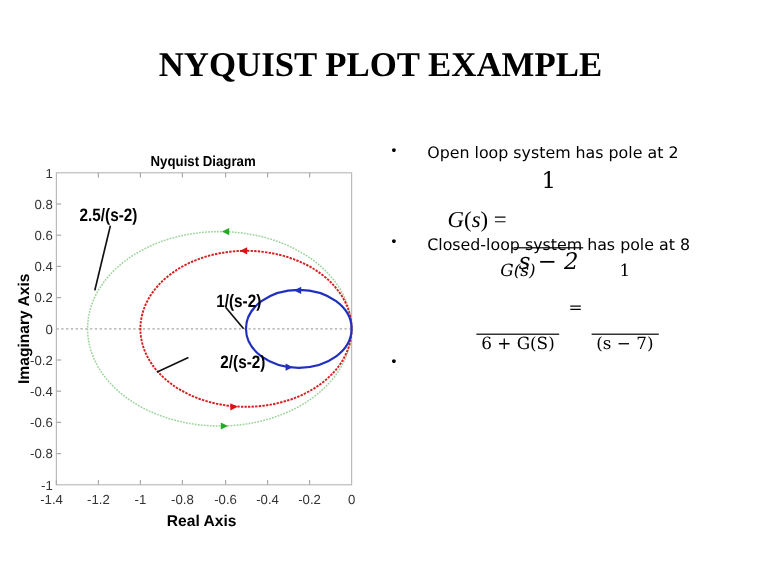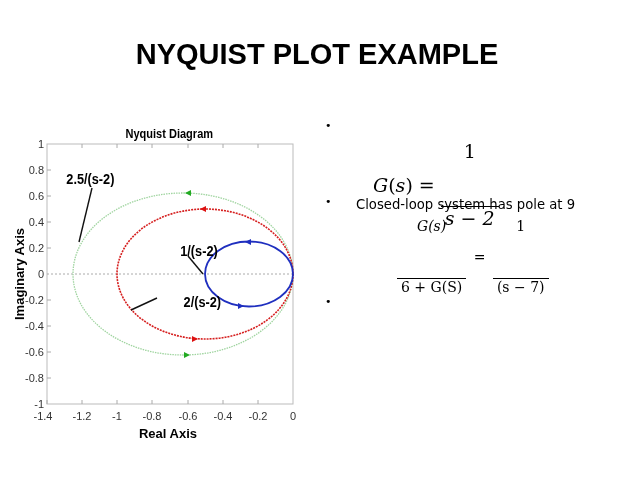--- a/index.html
+++ b/index.html
@@ -1,17 +1,17 @@
 <!DOCTYPE html>
 <html><head>
 <meta charset="utf-8">
 <style>
   html, body { margin:0; padding:0; background:#ffffff; }
   body { width:638px; height:479px; position:relative; overflow:hidden; font-family:"Liberation Sans", sans-serif; color:#000; }
-  .slide-title { position:absolute; left:0; top:38px; width:634px; text-align:center; font-family:Liberation Sans, sans-serif; font-weight:bold; font-size:29px; letter-spacing:0px; }
+  .slide-title { position:absolute; left:0; top:38px; width:634px; text-align:center; font-family:Liberation Serif, serif; font-weight:bold; font-size:29px; letter-spacing:0px; }
   .plot-svg { position:absolute; left:0; top:110px; }
   .bullets { position:absolute; left:325px; top:118px; width:310px; font-family:"DejaVu Sans", sans-serif; font-size:13.2px; }
   .bullet { position:absolute; left:0; display:flex; }
   .dot { width:31px; font-size:11px; padding-top:1px; }
   .btext { line-height:21px; }
   .eq { position:absolute; font-family:"DejaVu Serif", serif; font-style:normal; }
   .frac { display:inline-flex; flex-direction:column; align-items:center; vertical-align:middle; }
   .frac .num { padding:0 4px; }
   .frac .den { border-top:1.2px solid #000; padding:0 4px;margin-top:44px; }
 </style>
@@ -101,33 +101,34 @@
   <line x1="92" y1="188" x2="79" y2="242" stroke="#111" stroke-width="1.4"></line>
   <text x="180" y="256" font-family="Liberation Sans, sans-serif" font-size="15" font-weight="bold" transform="scale(0.85,1) translate(32,0)">1/(s-2)</text>
   <line x1="188" y1="256" x2="203" y2="274" stroke="#111" stroke-width="1.4"></line>
   <text x="184" y="307" font-family="Liberation Sans, sans-serif" font-size="15" font-weight="bold" transform="scale(0.85,1) translate(32,0)">2/(s-2)</text>
   <line x1="157" y1="298" x2="131" y2="310" stroke="#111" stroke-width="1.4"></line>
 </svg>
 
 <div class="bullets">
   <div class="bullet" style="top:0px;">
     <span class="dot">•</span>
+    <span class="btext">Open loop system has pole at 2</span>
   </div>
 
   <div class="eq" style="left:48px; top:22px; font-size:19px;">
-    <span style="vertical-align:middle;"><i>G</i>(<i>s</i>) =</span>
+    <span style="vertical-align:middle;font-family:Liberation Serif, serif;"><i>G</i>(<i>s</i>) =</span>
     <span class="frac">
       <span class="num">1</span>
       <span class="den" style="font-style:italic;">s − 2</span>
     </span>
   </div>
 
   <div class="bullet" style="top:76px;">
     <span class="dot">•</span>
-    <span class="btext">Closed-loop system has pole at 9</span>
+    <span class="btext">Closed-loop system has pole at 8</span>
   </div>
 
   <div class="eq" style="left:72px; top:100px; font-size:14px;">
     <span class="frac">
       <span class="num" style="font-style:italic;">G(s)</span>
       <span class="den">6 + G(S)</span>
     </span>
     <span style="vertical-align:middle; padding:0 3px;">=</span>
     <span class="frac">
       <span class="num">1</span>

